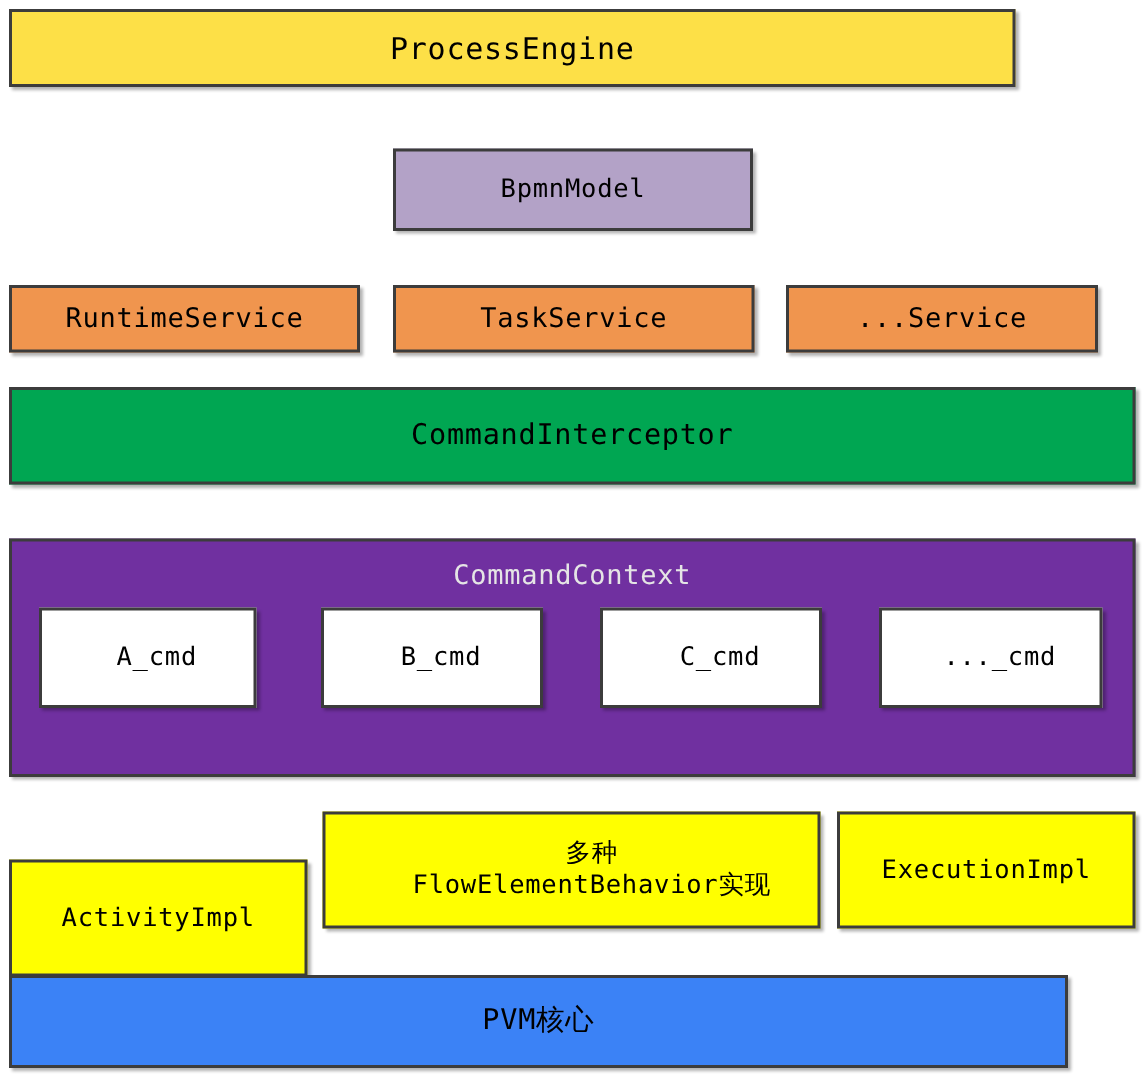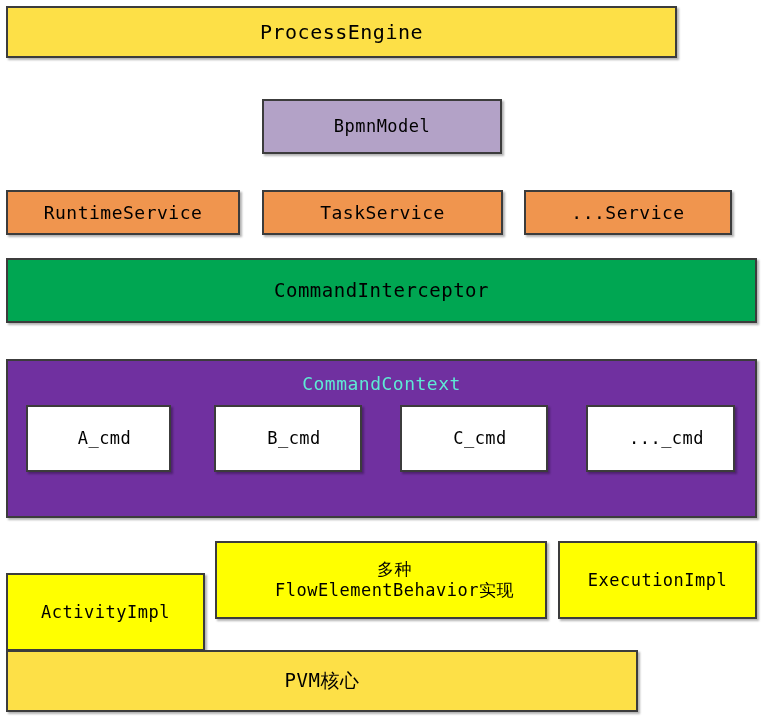--- a/index.html
+++ b/index.html
@@ -52,21 +52,21 @@
     display: block;
     position: absolute;
     box-sizing: border-box;
   }
   .container-title {
     position: absolute;
     top: 12px;
     left: 0;
     width: 100%;
     text-align: center;
-    color: #5eead4;
+    color: #e5e5e5;
   }
 </style>
 </head>
 <body>
 
 <div id="diagram">
 
   <div class="node t-engine" style="left:6px; top:6px; width:671px; height:52px; background:#fde047;">
     <span class="label">ProcessEngine</span>
   </div>
@@ -109,17 +109,17 @@
     <span class="label">ActivityImpl</span>
   </div>
   <div class="node t-impl" style="left:215px; top:541px; width:332px; height:78px; background:#ffff00;padding-left:27px;">
     <span class="label">多种
 FlowElementBehavior实现</span>
   </div>
   <div class="node t-impl" style="left:558px; top:541px; width:199px; height:78px; background:#ffff00;">
     <span class="label">ExecutionImpl</span>
   </div>
 
-  <div class="node t-pvm" style="left:6px; top:650px; width:632px; height:62px; background:#fde047;">
+  <div class="node t-pvm" style="left:6px; top:650px; width:706px; height:62px; background:#3b82f6;">
     <span class="label">PVM核心</span>
   </div>
 
 </div>
 
 </body></html>

